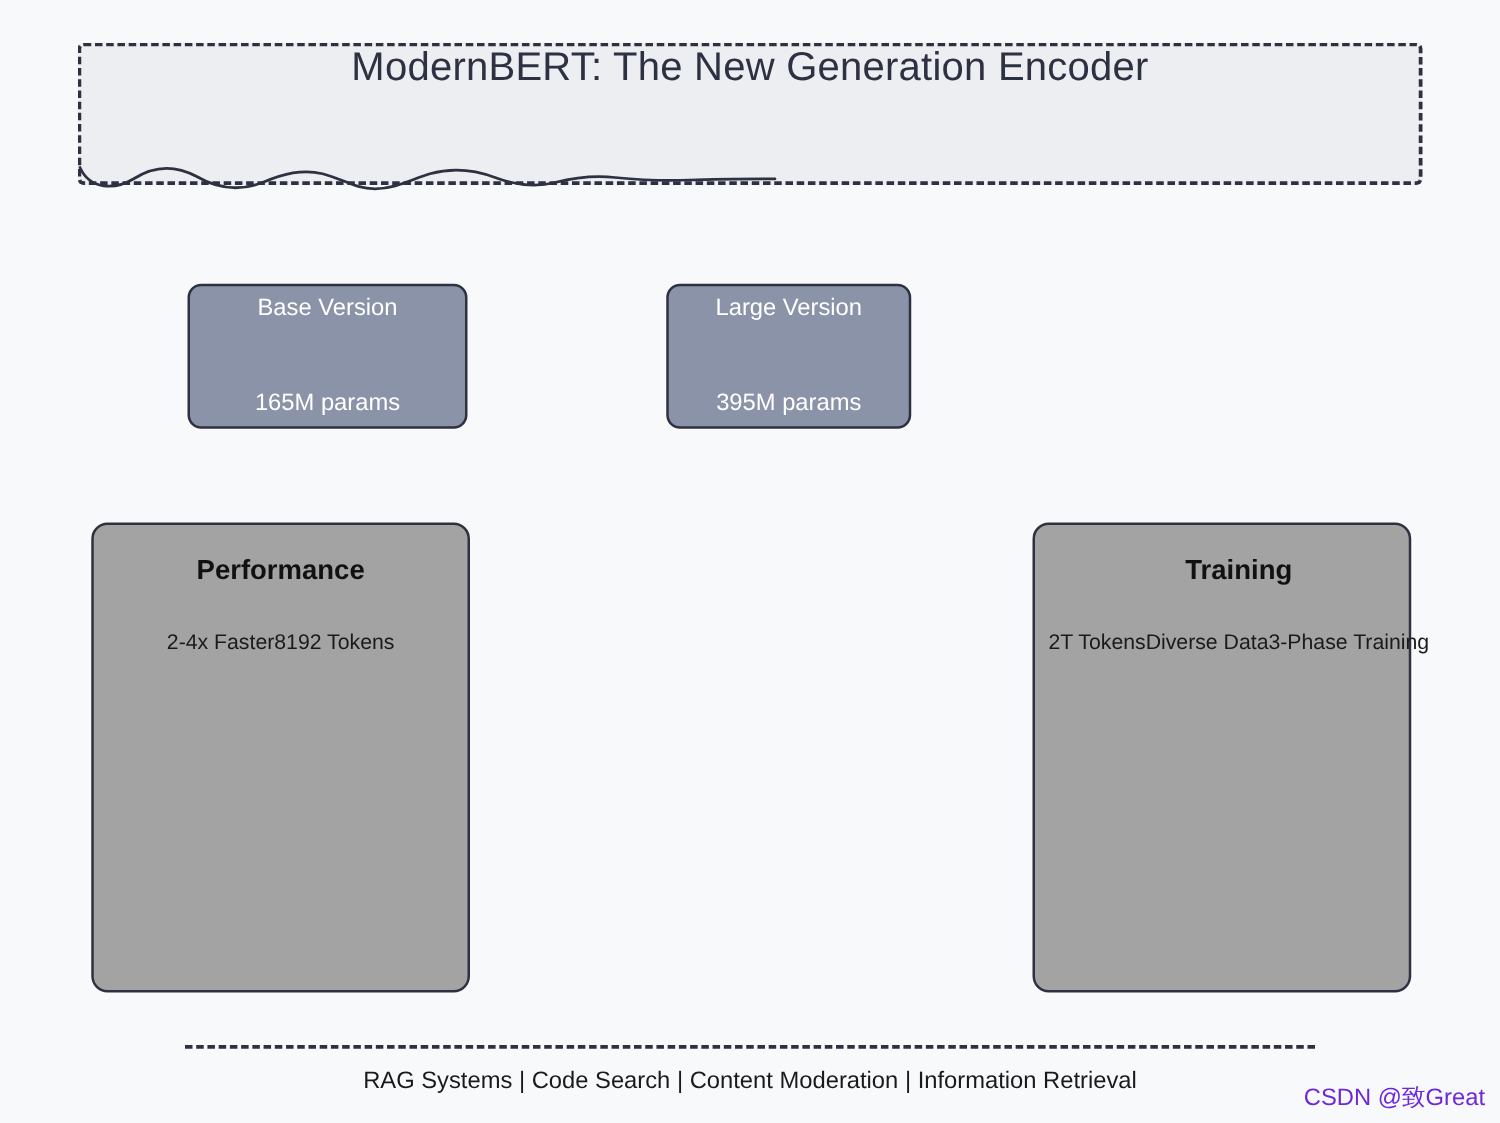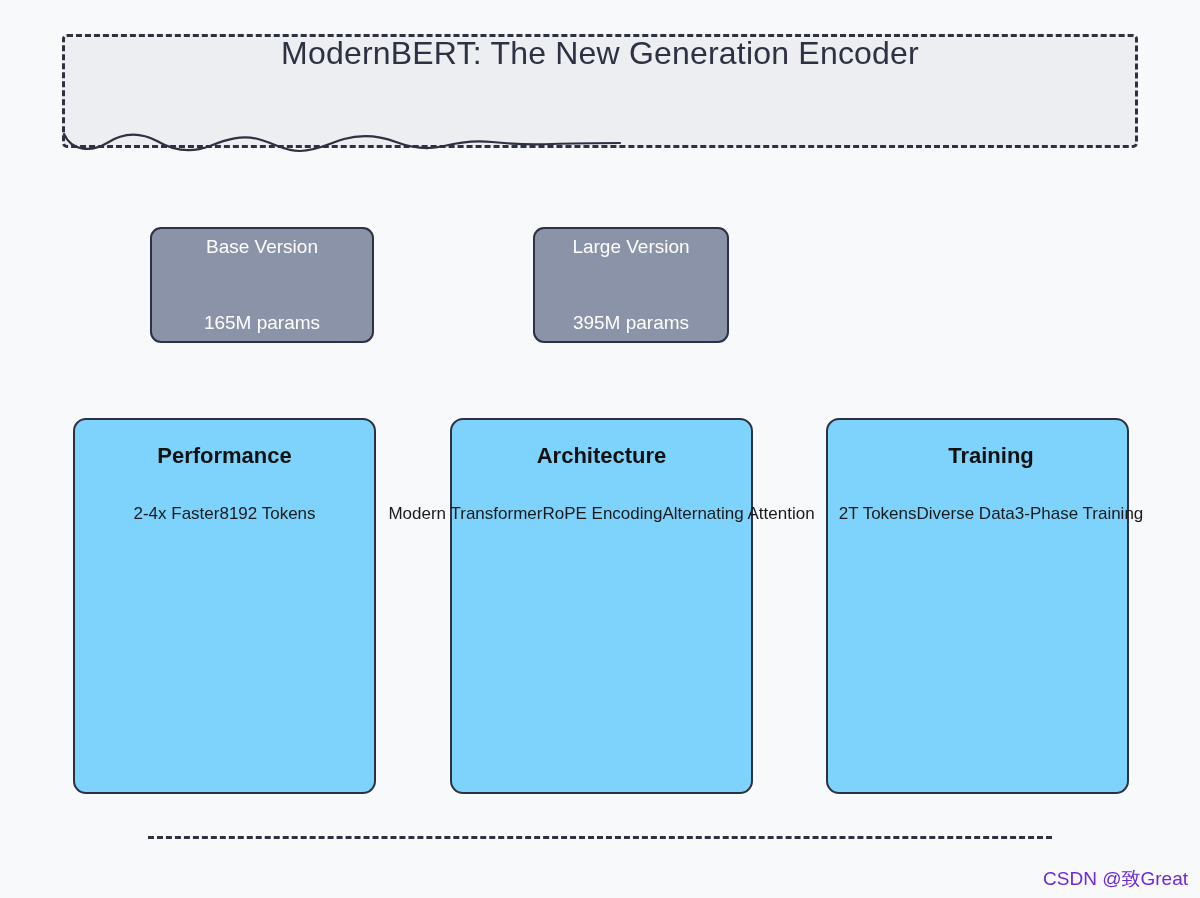--- a/index.html
+++ b/index.html
@@ -76,21 +76,21 @@
     line-height: 30px;
     white-space: nowrap;
   }
 
   
   .feature-card {
     position: absolute;
     box-sizing: border-box;
     top: 418px;
     height: 376px;
-    background: #7dd3fc;
+    background: #a3a3a3;
     border: 2px solid #2d3142;
     border-radius: 13px;
     display: flex;
     flex-direction: column;
     align-items: center;
   }
   .feature-card.c0 { left: 73px;  width: 303px; }
   .feature-card.c1 { left: 450px; width: 303px; }
   .feature-card.c2 { left: 826px; width: 303px; padding-left: 27px; }
 
@@ -170,35 +170,28 @@
   </div>
 
   <div class="feature-card c0">
     <div class="card-title">Performance</div>
     <div class="card-items">
       <div class="card-item">2-4x Faster</div>
       <div class="card-item">8192 Tokens</div>
     </div>
   </div>
 
-  <div class="feature-card c1">
-    <div class="card-title">Architecture</div>
-    <div class="card-items">
-      <div class="card-item">Modern Transformer</div>
-      <div class="card-item">RoPE Encoding</div>
-      <div class="card-item">Alternating Attention</div>
-    </div>
-  </div>
 
   <div class="feature-card c2">
     <div class="card-title">Training</div>
     <div class="card-items">
       <div class="card-item">2T Tokens</div>
       <div class="card-item">Diverse Data</div>
       <div class="card-item">3-Phase Training</div>
     </div>
   </div>
 
   <div class="footer-rule"></div>
+  <div class="footer-text">RAG Systems | Code Search | Content Moderation | Information Retrieval</div>
 
   <div class="watermark">CSDN @致Great</div>
 
 </div>
 
 </body></html>

